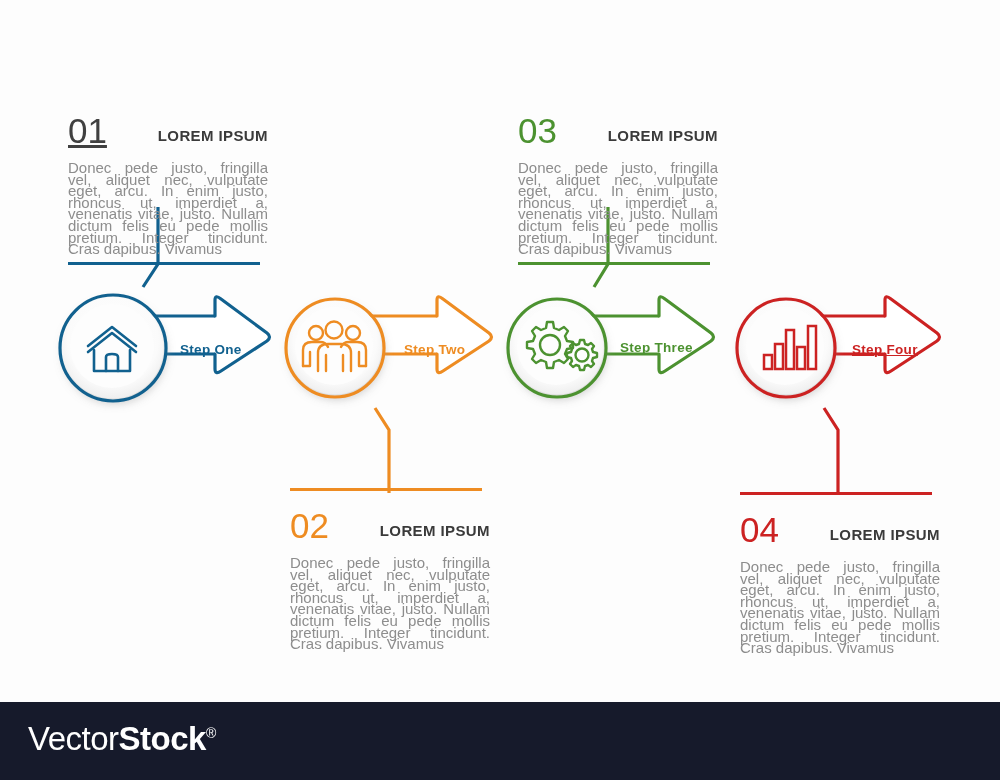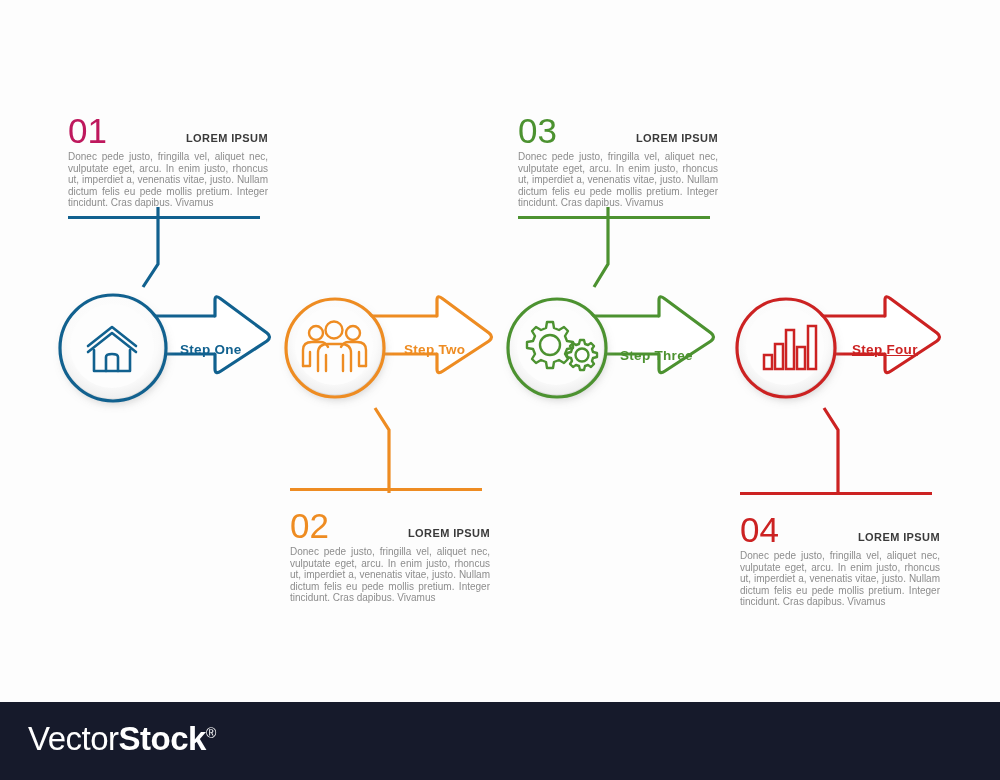--- a/index.html
+++ b/index.html
@@ -14,41 +14,41 @@
   svg.layer{position:absolute;left:0;top:0;width:1000px;height:780px;}
 
   
   .block{position:absolute;width:200px;}
   .block .head{display:flex;align-items:flex-end;justify-content:space-between;height:44px;}
   .block .num{
     font-size:35px;line-height:35px;font-weight:400;
     letter-spacing:0px;
   }
   .block .ttl{
-    font-size:11px;font-weight:bold;color:#3a3a3a;
+    font-size:15px;font-weight:bold;color:#3a3a3a;
     letter-spacing:0.4px;margin-bottom:4px;
   }
   .block .body{
-    font-size:10px;line-height:11.6px;color:#8d8d8d;
+    font-size:15px;line-height:11.6px;color:#8d8d8d;
     text-align:justify;text-justify:inter-word;
-    margin-top:3px;width:200px;
+    margin-top:14px;width:200px;
   }
   .block .rule{height:3px;width:192px;margin-top:5px;}
 
   
   .block.top .rule{margin-top:7px;}
   
   .block.bot .rule{margin-top:0;margin-bottom:8px;}
 
   #blk1{left:68px;top:104px;}
   #blk3{left:518px;top:104px;}
   #blk2{left:290px;top:488px;}
   #blk4{left:740px;top:492px;}
 
-  .num.c1{color:#be185d;}
+  .num.c1{color:#404040;text-decoration:underline;}
   .num.c2{color:#ee8c22;}
   .num.c3{color:#4c9230;text-align:right;}
   .num.c4{color:#cc2222;}
   .rule.c1{background:#11618f;}
   .rule.c2{background:#ee8c22;}
   .rule.c3{background:#4c9230;}
   .rule.c4{background:#cc2222;}
 
   
   .steplbl{
@@ -186,21 +186,21 @@
         <rect x="775" y="344" width="8" height="25"></rect>
         <rect x="786" y="330" width="8" height="39"></rect>
         <rect x="797" y="347" width="8" height="22"></rect>
         <rect x="808" y="326" width="8" height="43"></rect>
       </g>
     </g>
   </svg>
 
   <div class="steplbl" id="lbl1" style="left:180px;top:342px;color:#11618f;">Step One</div>
   <div class="steplbl" id="lbl2" style="left:404px;top:342px;color:#ee8c22;">Step Two</div>
-  <div class="steplbl" id="lbl3" style="left:620px;top:348px;color:#4c9230;">Step Three</div>
+  <div class="steplbl" id="lbl3" style="left:620px;top:340px;color:#4c9230;">Step Three</div>
   <div class="steplbl" id="lbl4" style="left:852px;top:342px;color:#cc2222;text-decoration:underline;">Step Four</div>
 
   <div class="block top" id="blk1">
     <div class="head">
       <div class="num c1">01</div>
       <div class="ttl">LOREM IPSUM</div>
     </div>
     <div class="body">Donec pede justo, fringilla vel, aliquet nec, vulputate eget, arcu. In enim justo, rhoncus ut, imperdiet a, venenatis vitae, justo. Nullam dictum felis eu pede mollis pretium. Integer tincidunt. Cras dapibus. Vivamus</div>
     <div class="rule c1"></div>
   </div>

